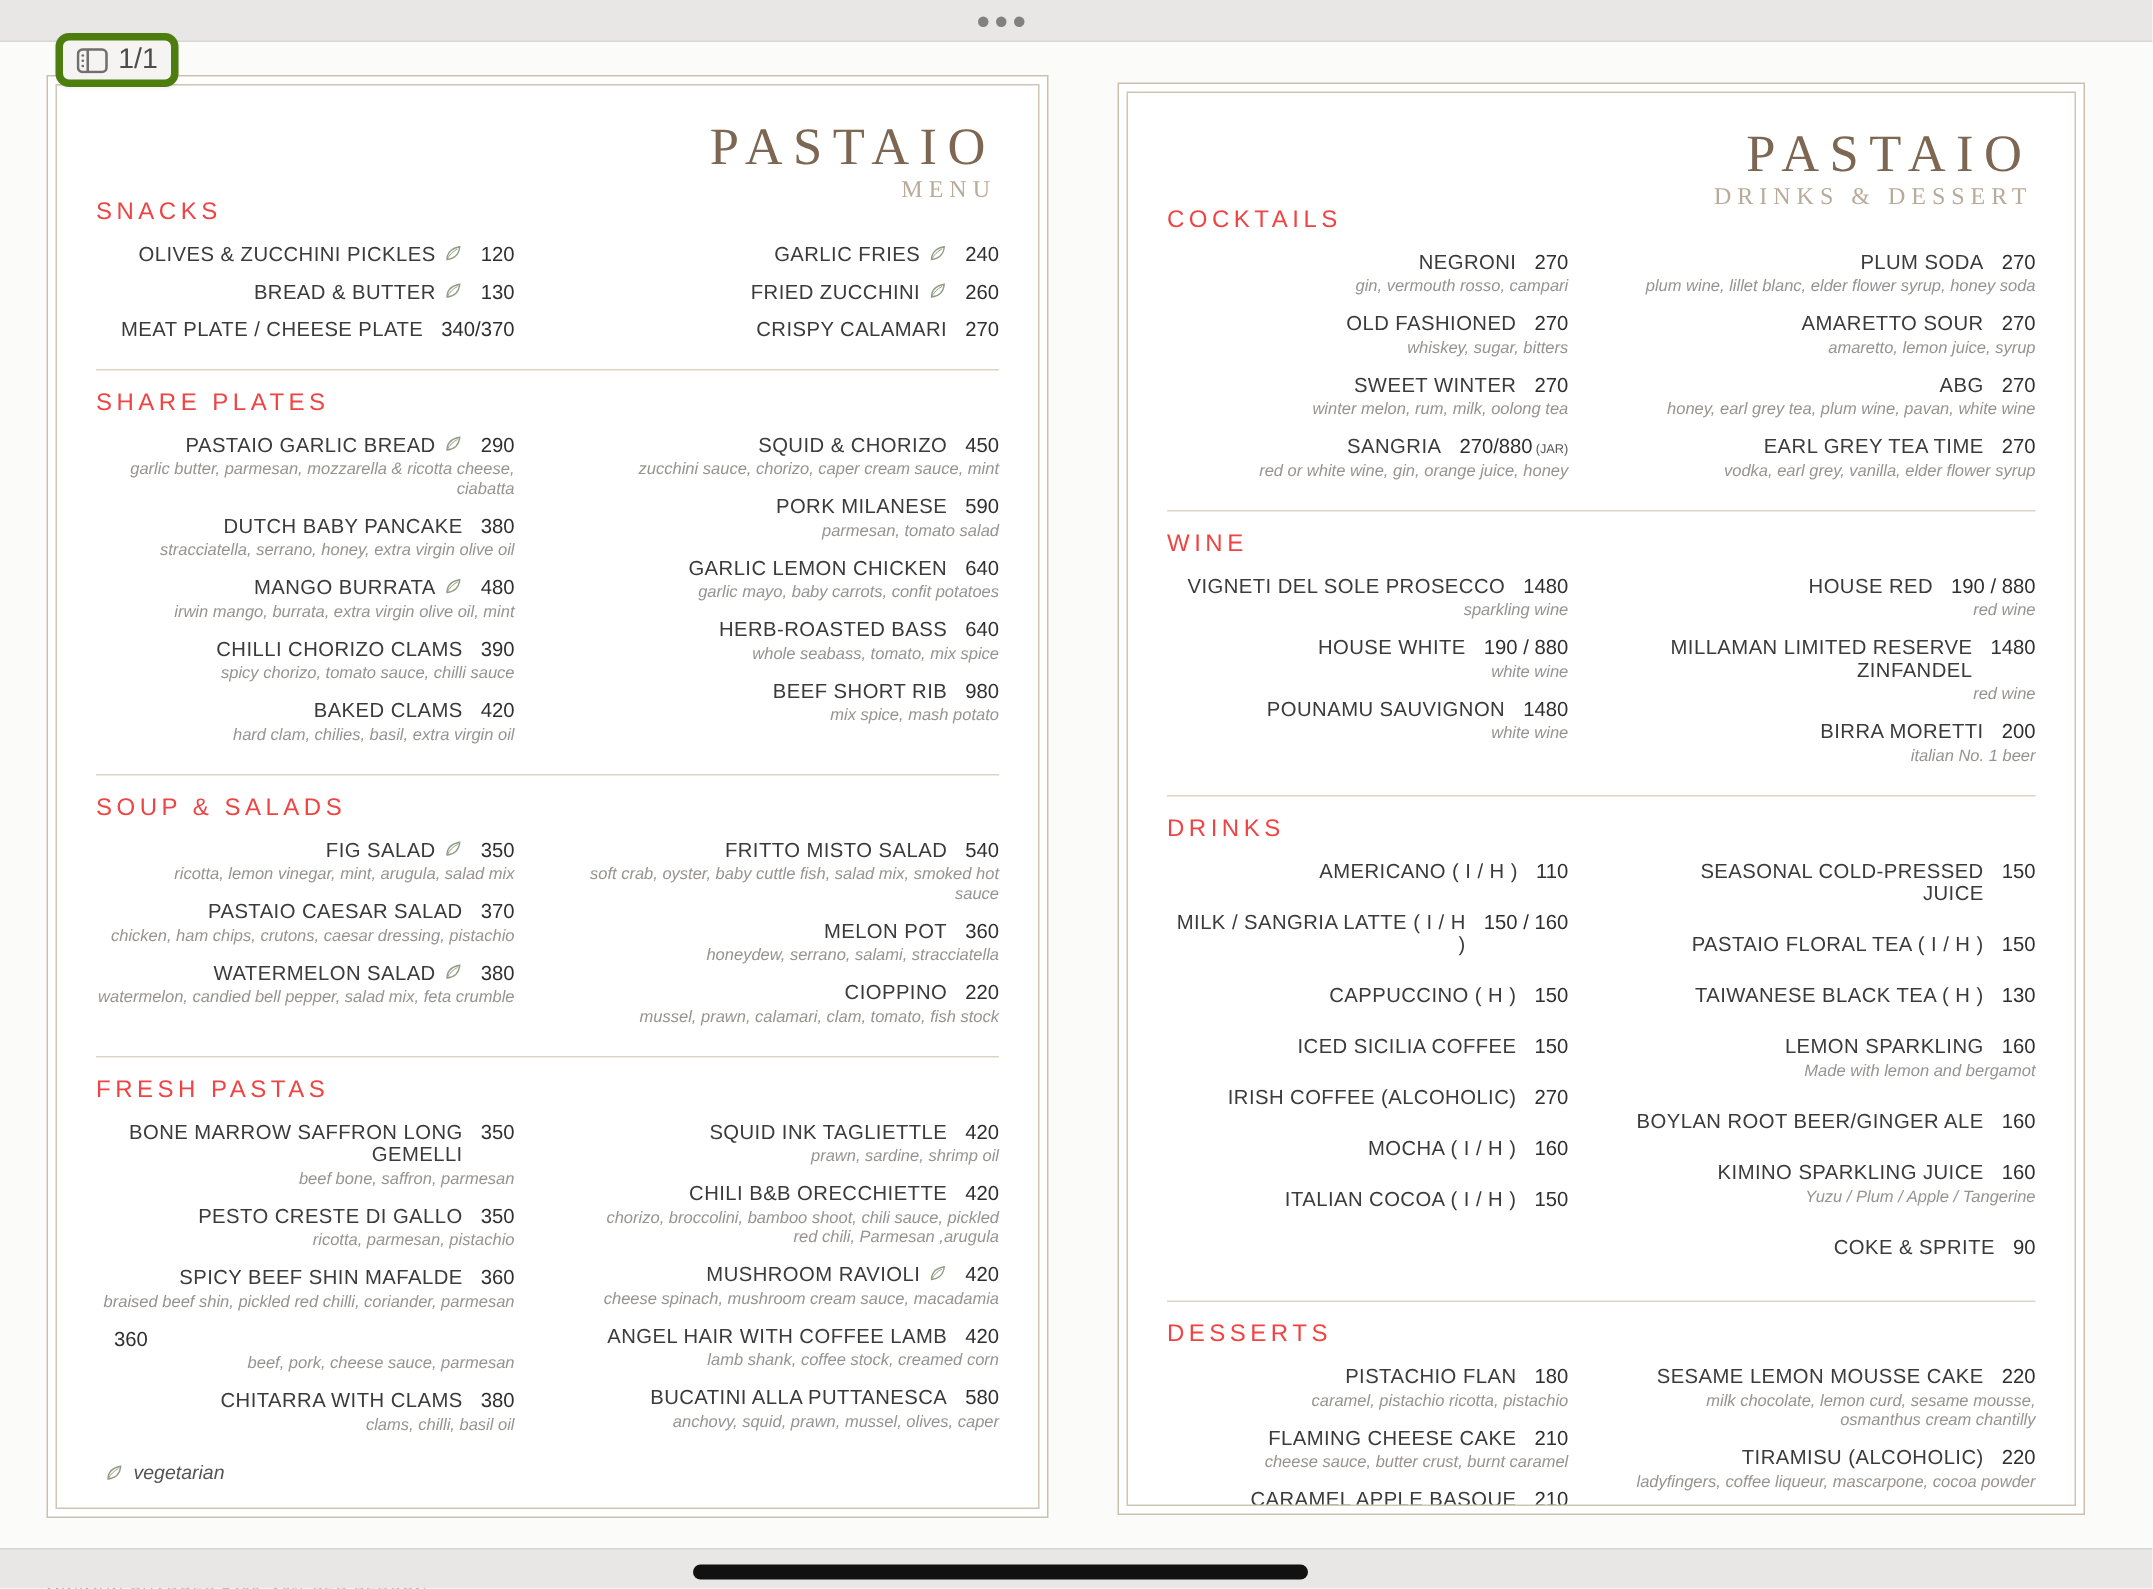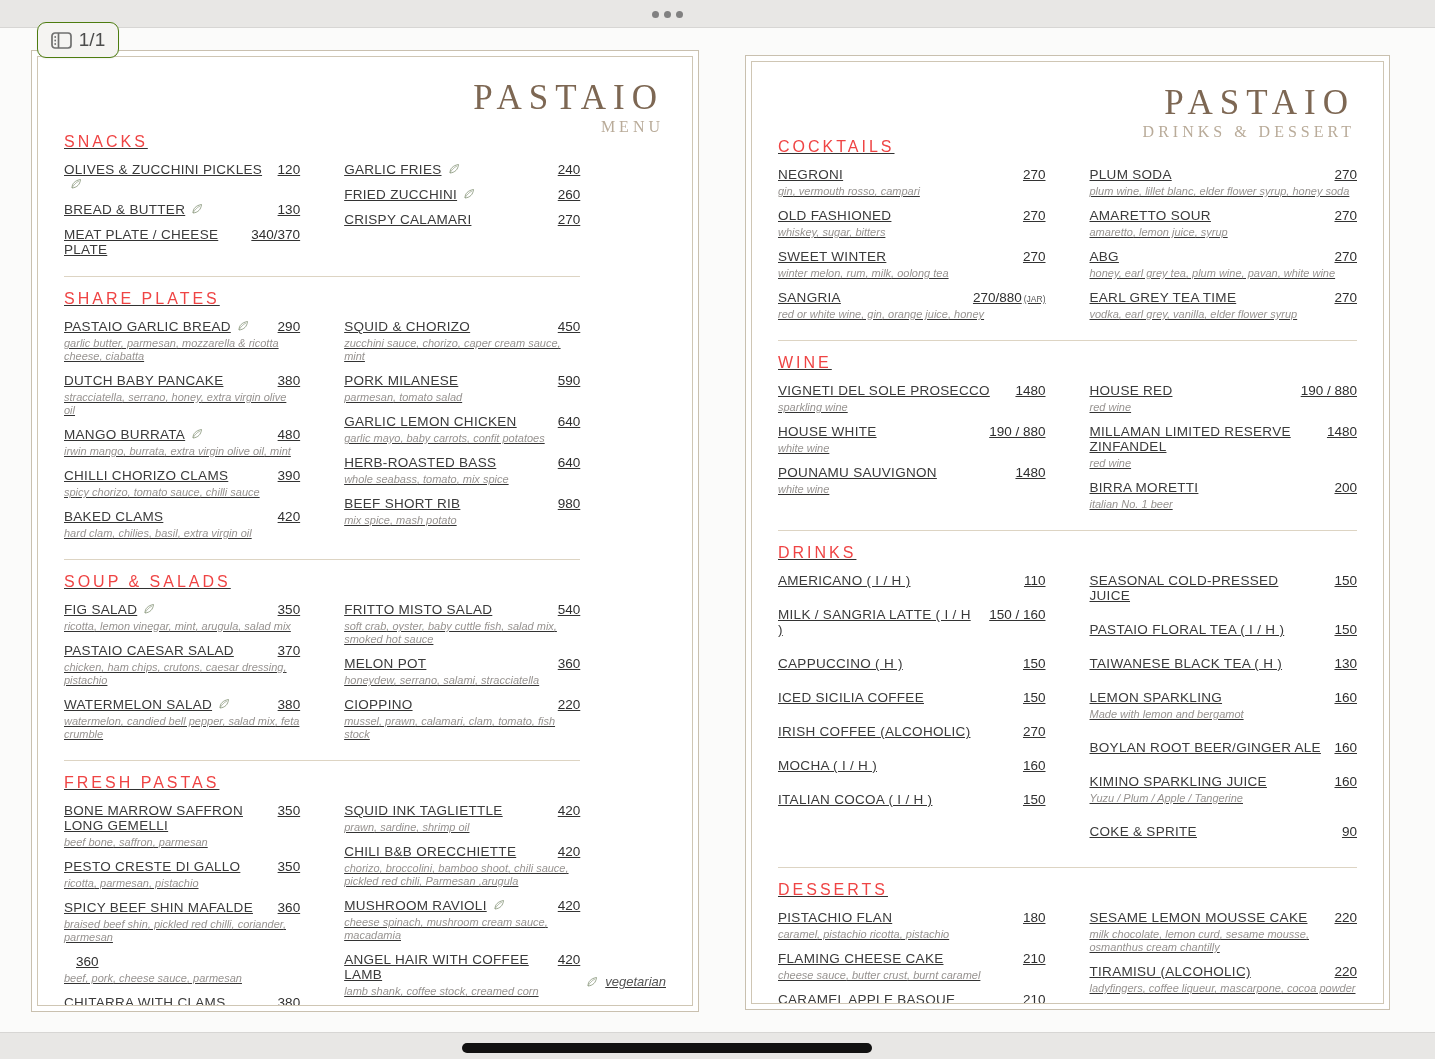--- a/index.html
+++ b/index.html
@@ -12,21 +12,21 @@
   }
   
   .topbar {
     position:absolute; left:0; top:0; width:1435px; height:28px;
     background:#e8e7e5; border-bottom:1px solid #d7d6d4;
   }
   .handle-dots { position:absolute; left:652px; top:11px; display:flex; gap:5px; }
   .handle-dots span { width:7px; height:7px; border-radius:50%; background:#818181; display:block; }
   .pagepill {
     position:absolute; left:37px; top:22px; width:82px; height:36px;
-    background:#f5f4f2; border:1px solid #4d7c0f; border-radius:9px;
+    background:#f5f4f2; border:5px solid #4d7c0f; border-radius:9px;
     display:flex; align-items:center; justify-content:center; gap:7px;
     box-shadow:0 1px 2px rgba(0,0,0,0.06); z-index:5;
   }
   .pagepill .lbl { font-size:19px; color:#4c4c4c; }
   .bottomstrip {
     position:absolute; left:0; top:1032px; width:1435px; height:27px;
     background:#e8e7e5; border-top:1px solid #d7d6d4;
   }
   .homebar {
     position:absolute; left:462px; top:1043px; width:410px; height:10px;
@@ -35,39 +35,39 @@
   
   .page {
     position:absolute; background:#fff;
     border:1px solid #c9c0af; padding:5px;
   }
   .page1 { left:31px;  top:50px; width:668px; height:962px; }
   .page2 { left:745px; top:55px; width:645px; height:955px; }
   .page-inner {
     border:1px solid #cfc6b4; width:100%; height:100%;
     padding:20px 26px 16px 26px; position:relative; overflow:hidden;
-    display:flex; text-decoration:underline;
+    display:flex; flex-direction:column;
   }
   .brandblock { position:absolute; top:22px; right:28px; text-align:right; }
   .brand {
     font-family:"Liberation Serif", serif; font-weight:normal;
     font-size:35px; letter-spacing:7px; color:#7d6753; line-height:38px;
   }
   .brand-sub {
     font-size:16px; letter-spacing:4px; color:#b9ab99;
     margin-top:1px; font-family:"Liberation Serif", serif;
   }
   .sections { margin-top:56px; }
   .section { border-bottom:1px solid #ddd4c3; padding-bottom:9px; margin-bottom:13px; }
   .section:last-of-type { border-bottom:none; padding-bottom:0; margin-bottom:0; }
   .sec-title {
     font-size:16px; font-weight:normal; letter-spacing:3px;
     color:#ef4444; margin-bottom:11px;
   }
-  .cols { display:grid; grid-template-columns:1fr 1fr; column-gap:44px; }
+  .cols { display:grid; grid-template-columns:1fr 1fr; column-gap:44px;text-align:right; }
   .item { margin-bottom:10px; }
   .section.spacious .item { margin-bottom:19px; }
   .row { display:flex; align-items:baseline; }
   .nm { font-size:13.5px; color:#3b3b3b; letter-spacing:0.3px; flex:1; }
   .pr { font-size:13.5px; color:#2f2f2f; margin-left:12px; white-space:nowrap; flex-shrink:0; }
   .prn { font-size:8.5px; color:#555; margin-left:2px; }
   .ds { font-size:11px; line-height:13px; font-style:italic; color:#979390; margin-top:3px; max-width:300px; }
   .leaf { width:12px; height:12px; margin-left:6px; vertical-align:-1px; }
   .legend { margin-top:auto; display:flex; align-items:center; gap:7px;
             font-size:13px; font-style:italic; color:#555; padding-top:6px; }

